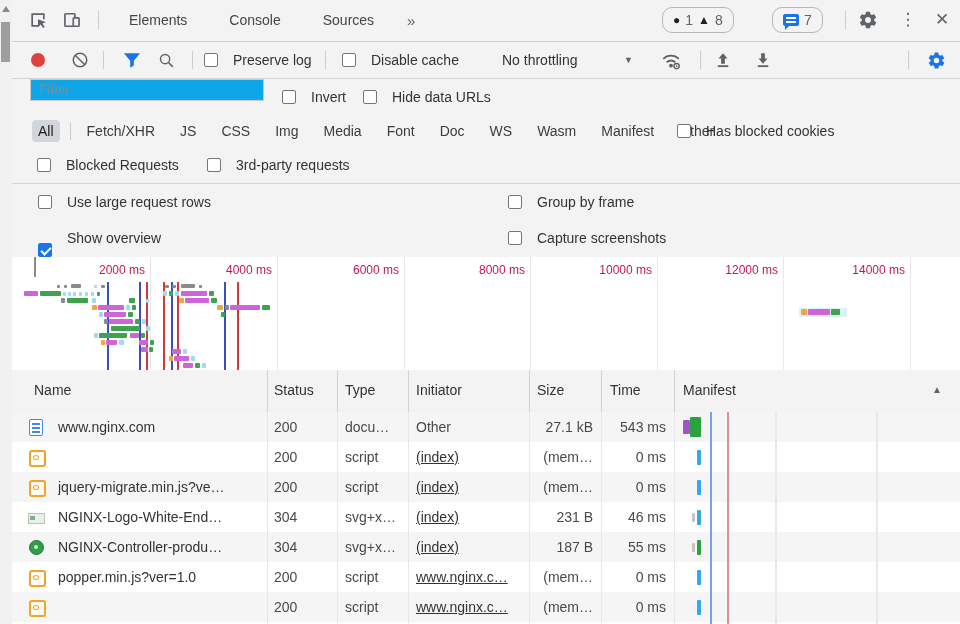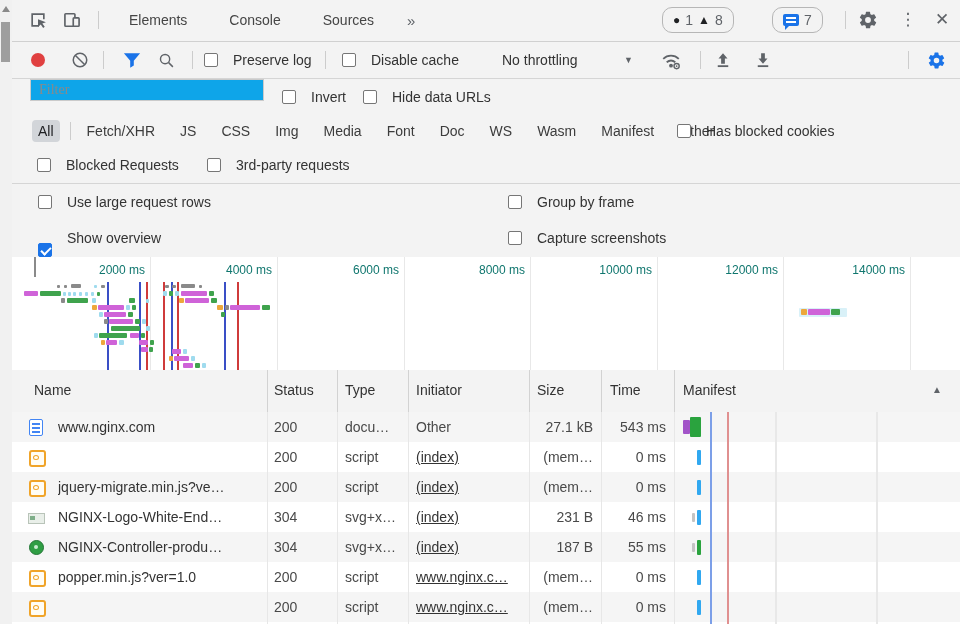--- a/index.html
+++ b/index.html
@@ -42,21 +42,21 @@
   
   .filter-input{position:absolute;left:18px;top:0;width:216px;height:20px;border:1px solid #cacaca;background:#0ea5e9;font-family:Liberation Serif, serif;font-size:14px;padding:0 8px;color:#333;outline:none;}
   .filter-input::placeholder{color:#8a8a8a;}
   
   .type-strip{display:flex;align-items:center;gap:13px;margin-left:20px;font-size:14px;color:#3c3c3c;}
   .type-pill{padding:3px 6px;border-radius:4px;white-space:nowrap;}
   .type-pill.active{background:#d2d5d9;color:#202124;}
   
   .overview{position:absolute;left:0;right:0;top:257px;height:113px;background:#fff;border-bottom:1px solid #c9c9c9;overflow:hidden;}
   .ov-grid{position:absolute;top:0;bottom:0;width:1px;background:#e8e8e8;}
-  .ov-label{position:absolute;top:6px;font-size:12px;color:#0f766e;transform:translateX(-100%);padding-right:5px;white-space:nowrap;}
+  .ov-label{position:absolute;top:6px;font-size:12px;color:#be185d;transform:translateX(-100%);padding-right:5px;white-space:nowrap;}
   .ov-origin{position:absolute;left:22px;top:0;width:2px;height:20px;background:#8a8a8a;}
   .ov-line{position:absolute;top:25px;bottom:0;width:2px;}
   .ov-bar{position:absolute;border-radius:1px;}
   
   .grid-header{position:absolute;left:0;right:0;top:370px;height:42px;background:#f3f3f3;border-bottom:1px solid #c9c9c9;font-size:14px;color:#333;}
   .hlabel{position:absolute;top:12px;white-space:nowrap;}
   .hsep{position:absolute;top:0;bottom:0;width:1px;background:#d2d2d2;}
   .sort-arrow{position:absolute;right:18px;top:14px;font-size:10px;color:#5f6368;}
   .grid-body{position:absolute;left:0;right:0;top:412px;height:212px;background:#fff;}
   .bodysep{position:absolute;top:0;bottom:0;width:1px;background:#e7e7e7;z-index:1;}

